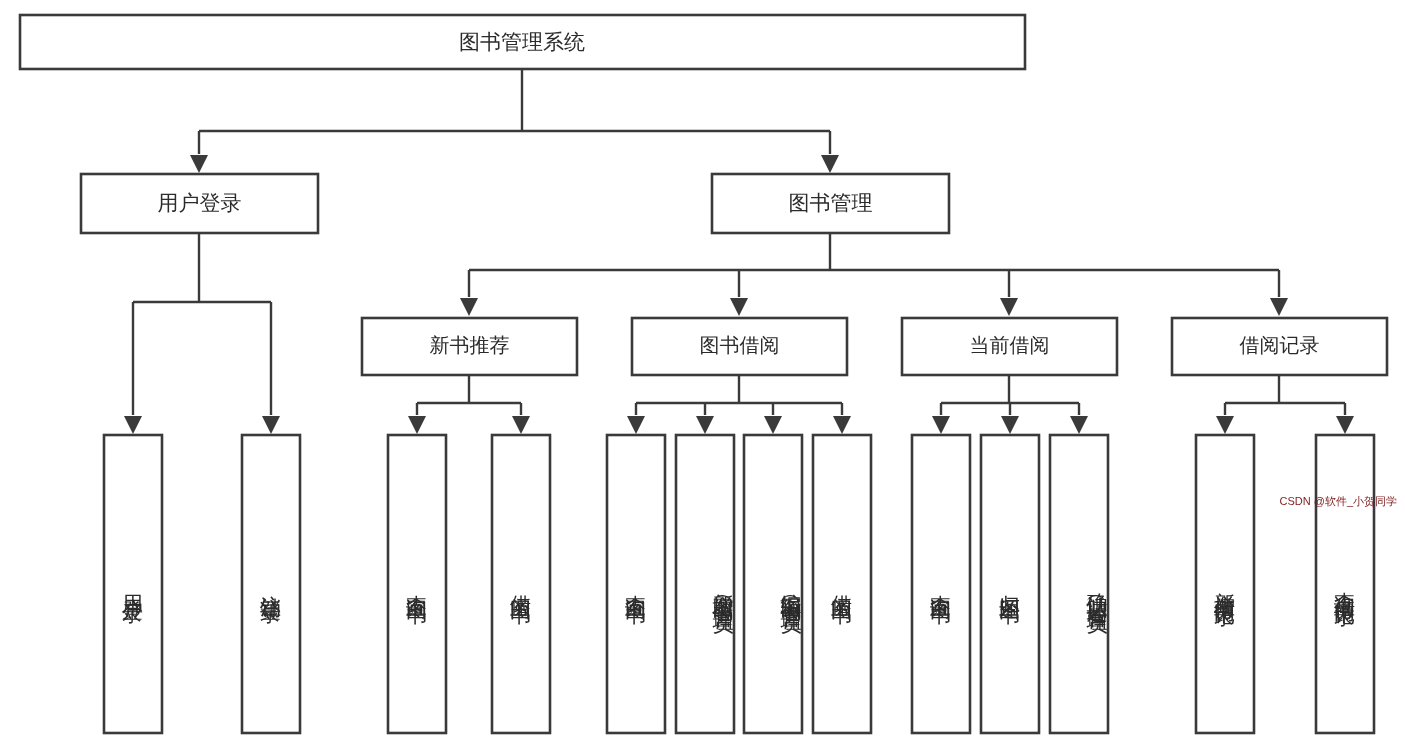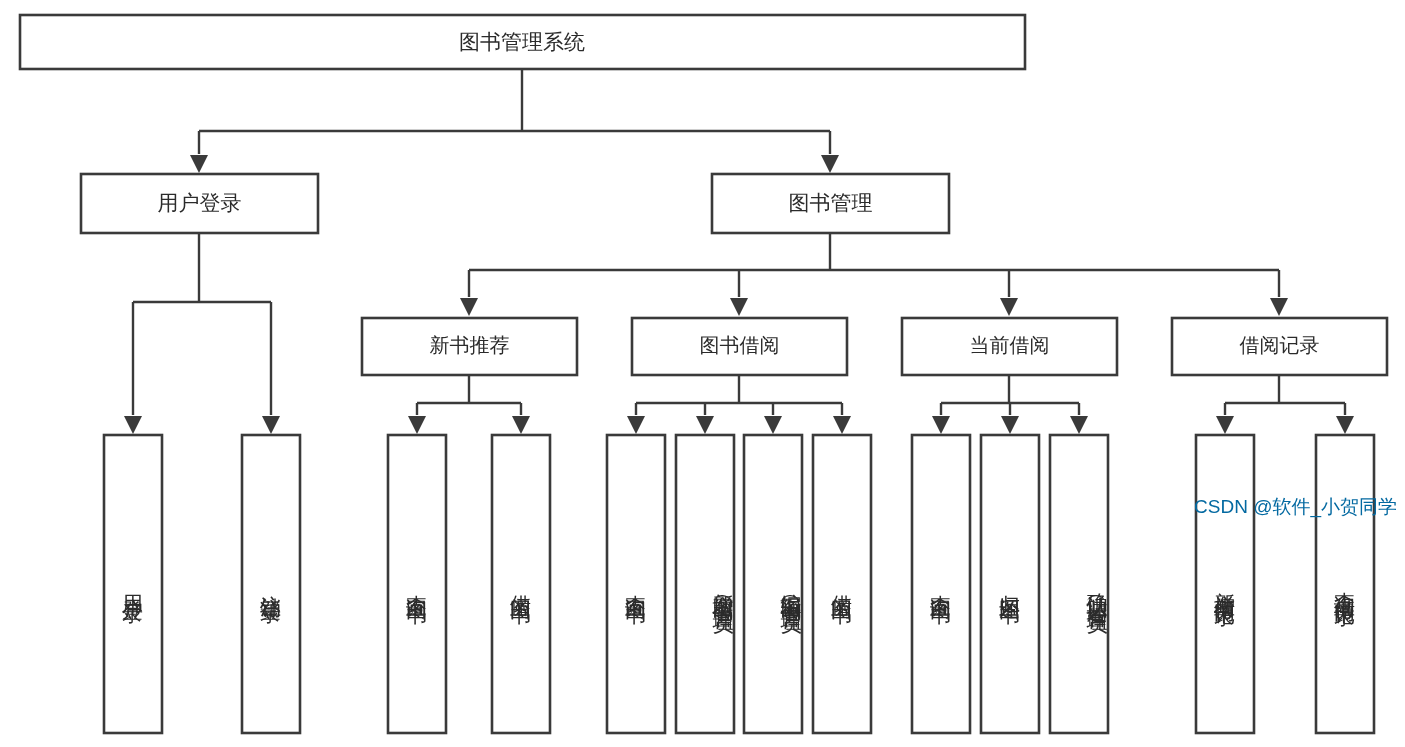--- a/index.html
+++ b/index.html
@@ -64,24 +64,24 @@
     display: flex;
     align-items: center;
     justify-content: center;
     white-space: nowrap;
     pointer-events: none;
     user-select: none;
   }
   .watermark {
     position: absolute;
     right: 8px;
-    bottom: 5px;
-    font-family: "Liberation Sans", "DejaVu Sans", sans-serif;
-    font-size: 19px;
-    color: #0369a1;
+    bottom: 16px;
+    font-family: "Liberation Sans", "DejaVu Sans", sans-serif;
+    font-size: 11px;
+    color: #7f1d1d;
     white-space: nowrap;
     user-select: none;
   }
 </style>
 </head>
 <body>
 
 <div id="diagram-root">
 
   <svg class="diagram-canvas" viewBox="0 0 1405 747" xmlns="http://www.w3.org/2000/svg">

